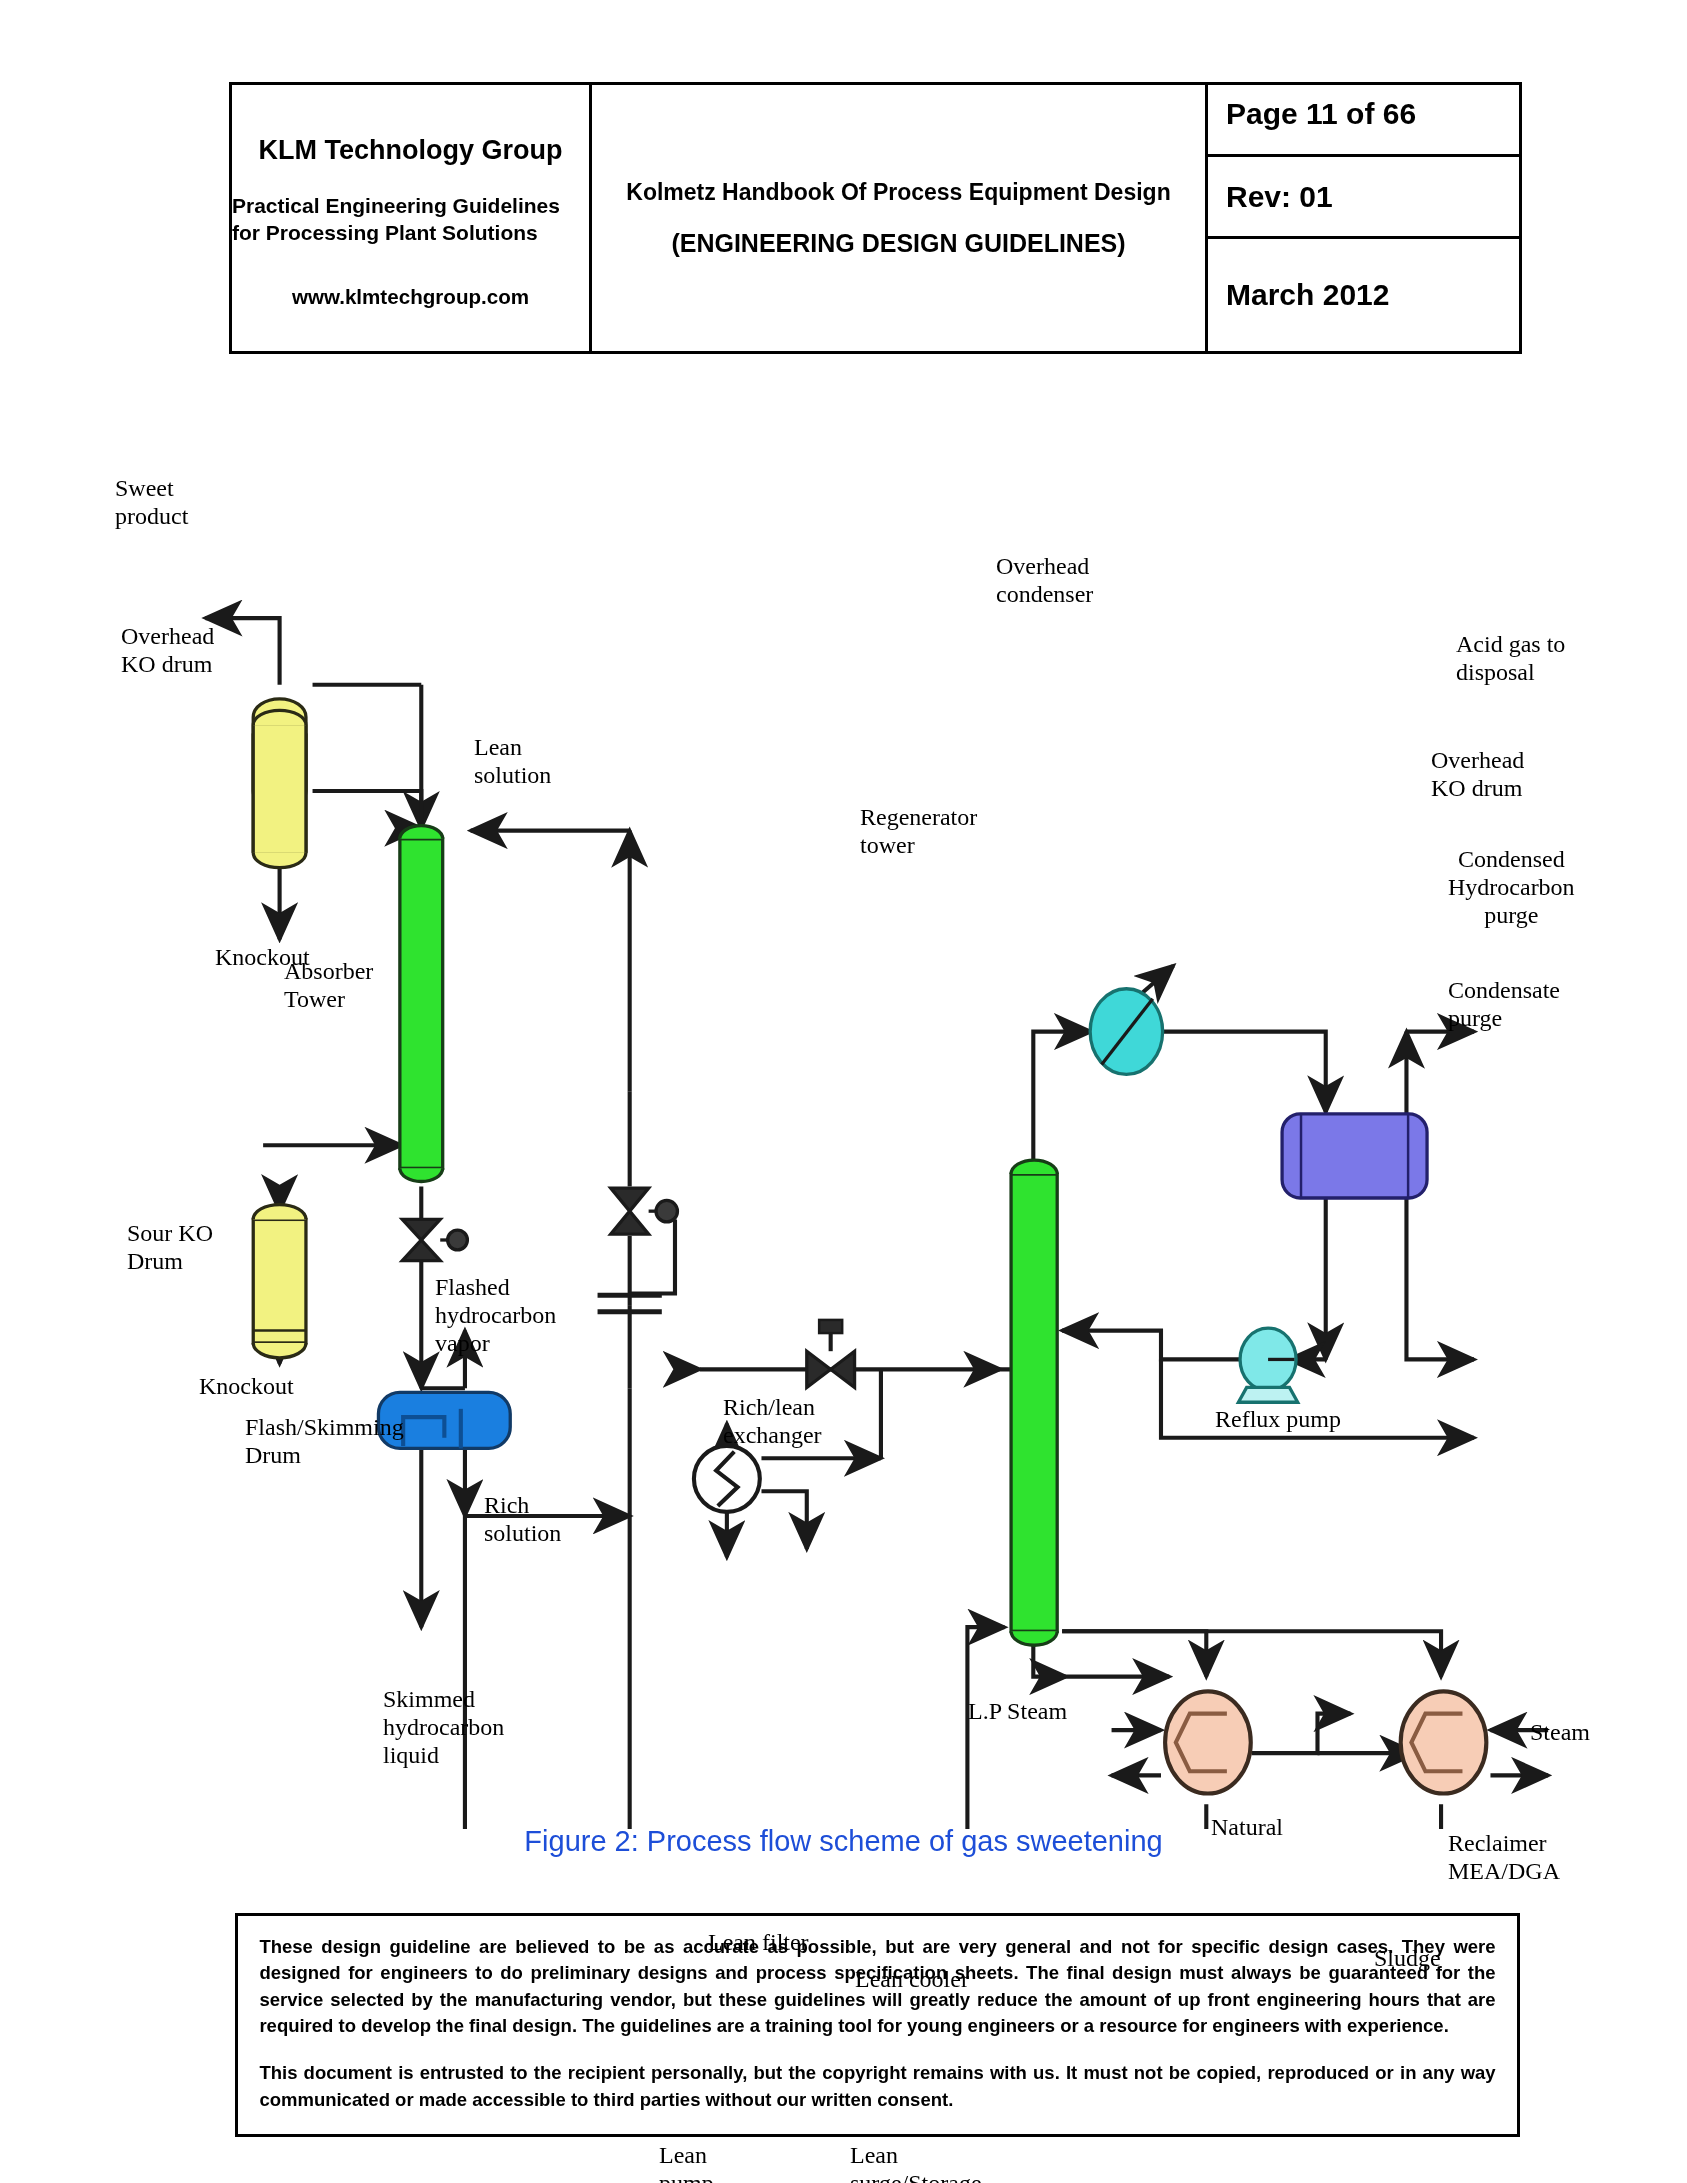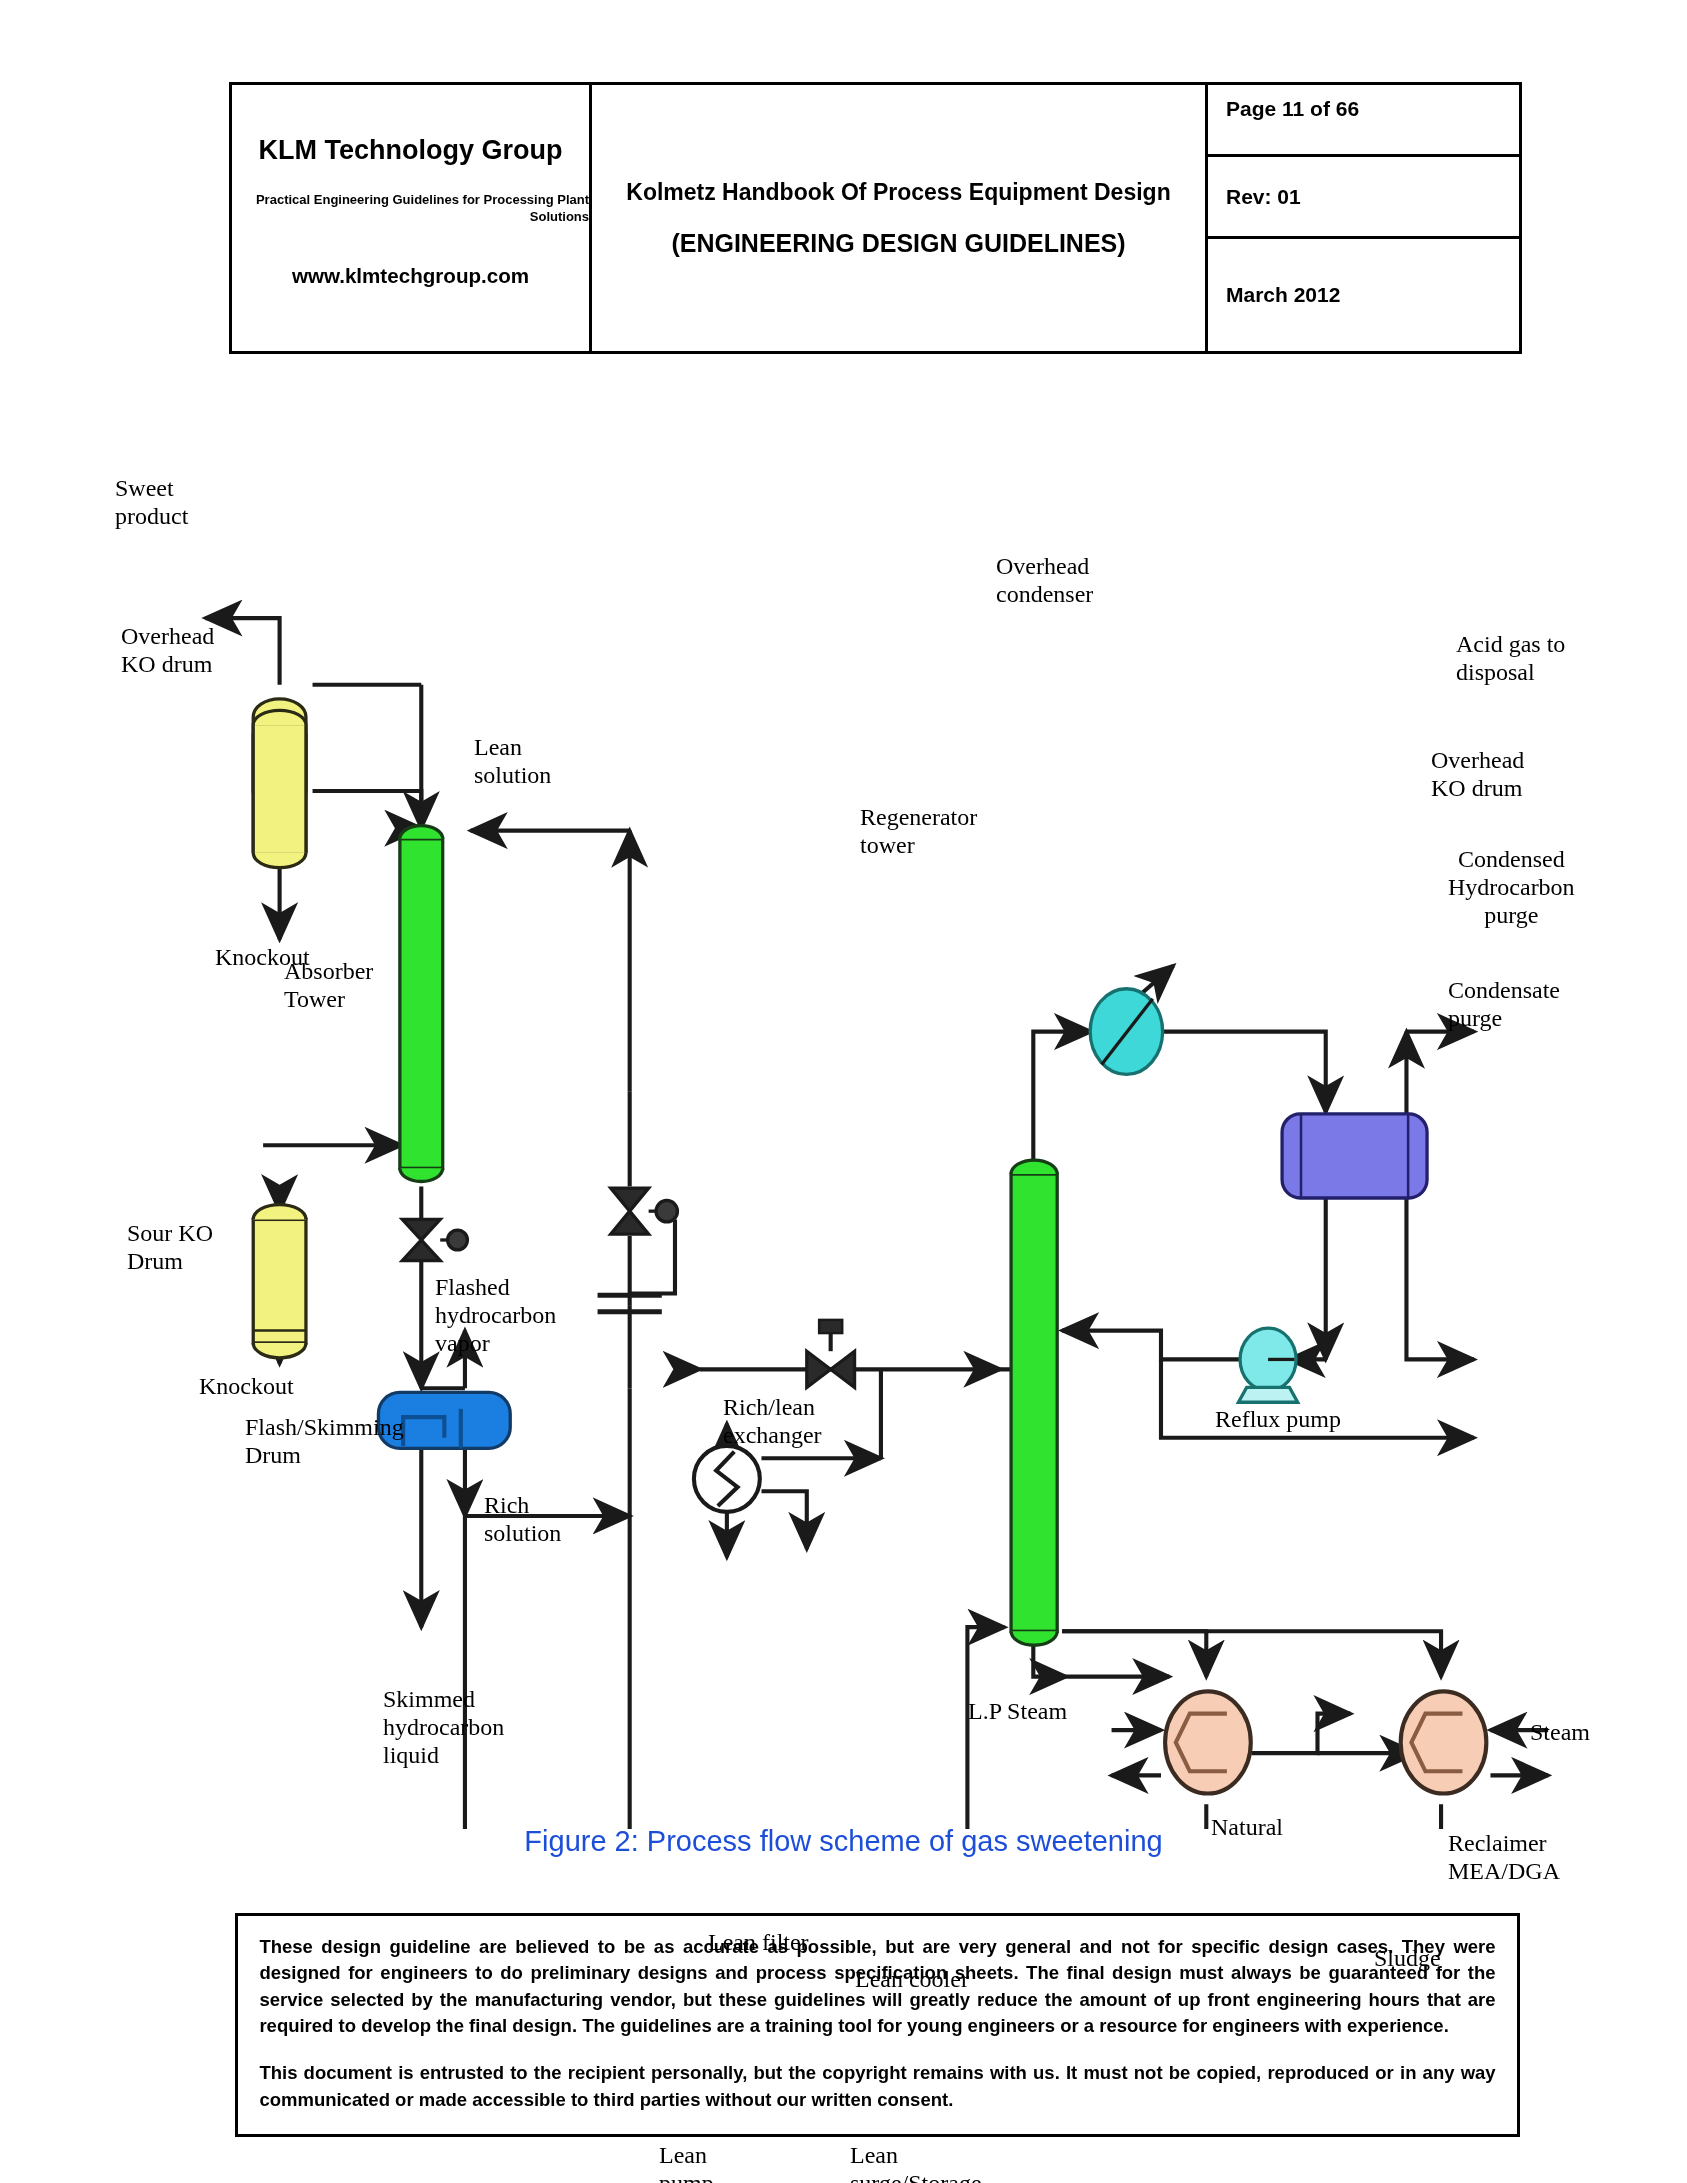--- a/index.html
+++ b/index.html
@@ -3,27 +3,27 @@
 <meta charset="utf-8">
 <style>
   html,body{margin:0;padding:0;background:#fff;}
   body{width:1687px;height:2183px;position:relative;font-family:"Liberation Serif",serif;color:#000;}
 
   
   .hdr{position:absolute;left:229px;top:82px;width:1293px;height:272px;border:3.3px solid #000;box-sizing:border-box;display:flex;}
   .hdr-col-left{width:360px;border-right:3.3px solid #000;box-sizing:border-box;display:flex;flex-direction:column;align-items:center;justify-content:flex-start;padding-top:20px;}
   .hdr-col-mid{flex:1;border-right:3.3px solid #000;box-sizing:border-box;display:flex;flex-direction:column;align-items:center;justify-content:center;}
   .hdr-col-right{width:311px;box-sizing:border-box;display:flex;flex-direction:column;}
-  .hdr-cell{box-sizing:border-box;padding:11.5px 0 0 18px;font-family:"Liberation Sans",sans-serif;font-weight:bold;font-size:21px;}
+  .hdr-cell{box-sizing:border-box;padding:11.5px 0 0 18px;font-family:"Liberation Sans",sans-serif;font-weight:bold;font-size:30px;}
   .hdr-cell.b{border-bottom:3.3px solid #000;}
   .hdr-cell.r1{height:72px;}
   .hdr-cell.r2{height:82px;display:flex;align-items:center;padding-top:0;}
   .hdr-cell.r3{flex:1;display:flex;align-items:center;padding-top:0;}
   .klm-title{font-family:"Liberation Sans",sans-serif;font-weight:bold;font-size:27px;line-height:1.26;text-align:left;margin-top:28px;}
-  .klm-sub{font-family:"Liberation Sans",sans-serif;font-weight:bold;font-size:13px;line-height:1.3;text-align:right;margin-top:25px;}
+  .klm-sub{font-family:"Liberation Sans",sans-serif;font-weight:bold;font-size:21px;line-height:1.3;text-align:left;margin-top:25px;}
   .klm-url{font-family:"Liberation Sans",sans-serif;font-weight:bold;font-size:20.6px;text-align:center;margin-top:38px;}
   .mid-l1{font-family:"Liberation Sans",sans-serif;font-weight:bold;font-size:23px;line-height:1.3;text-align:center;}
   .mid-l2{font-family:"Liberation Sans",sans-serif;font-weight:bold;font-size:25px;line-height:1.33;text-align:center;margin-top:21.4px;}
   .mid-l3{font-family:"Liberation Sans",sans-serif;font-weight:bold;font-size:25px;text-align:center;margin-top:21.4px;}
 
   
   #diagram{position:absolute;left:16px;top:478px;width:1687px;height:1351px;}
   .lbl{position:absolute;font-family:"Liberation Serif",serif;font-size:24px;line-height:1.17;color:#000;white-space:pre;}
 
   .caption{position:absolute;left:0;top:1825px;width:1687px;text-align:center;

